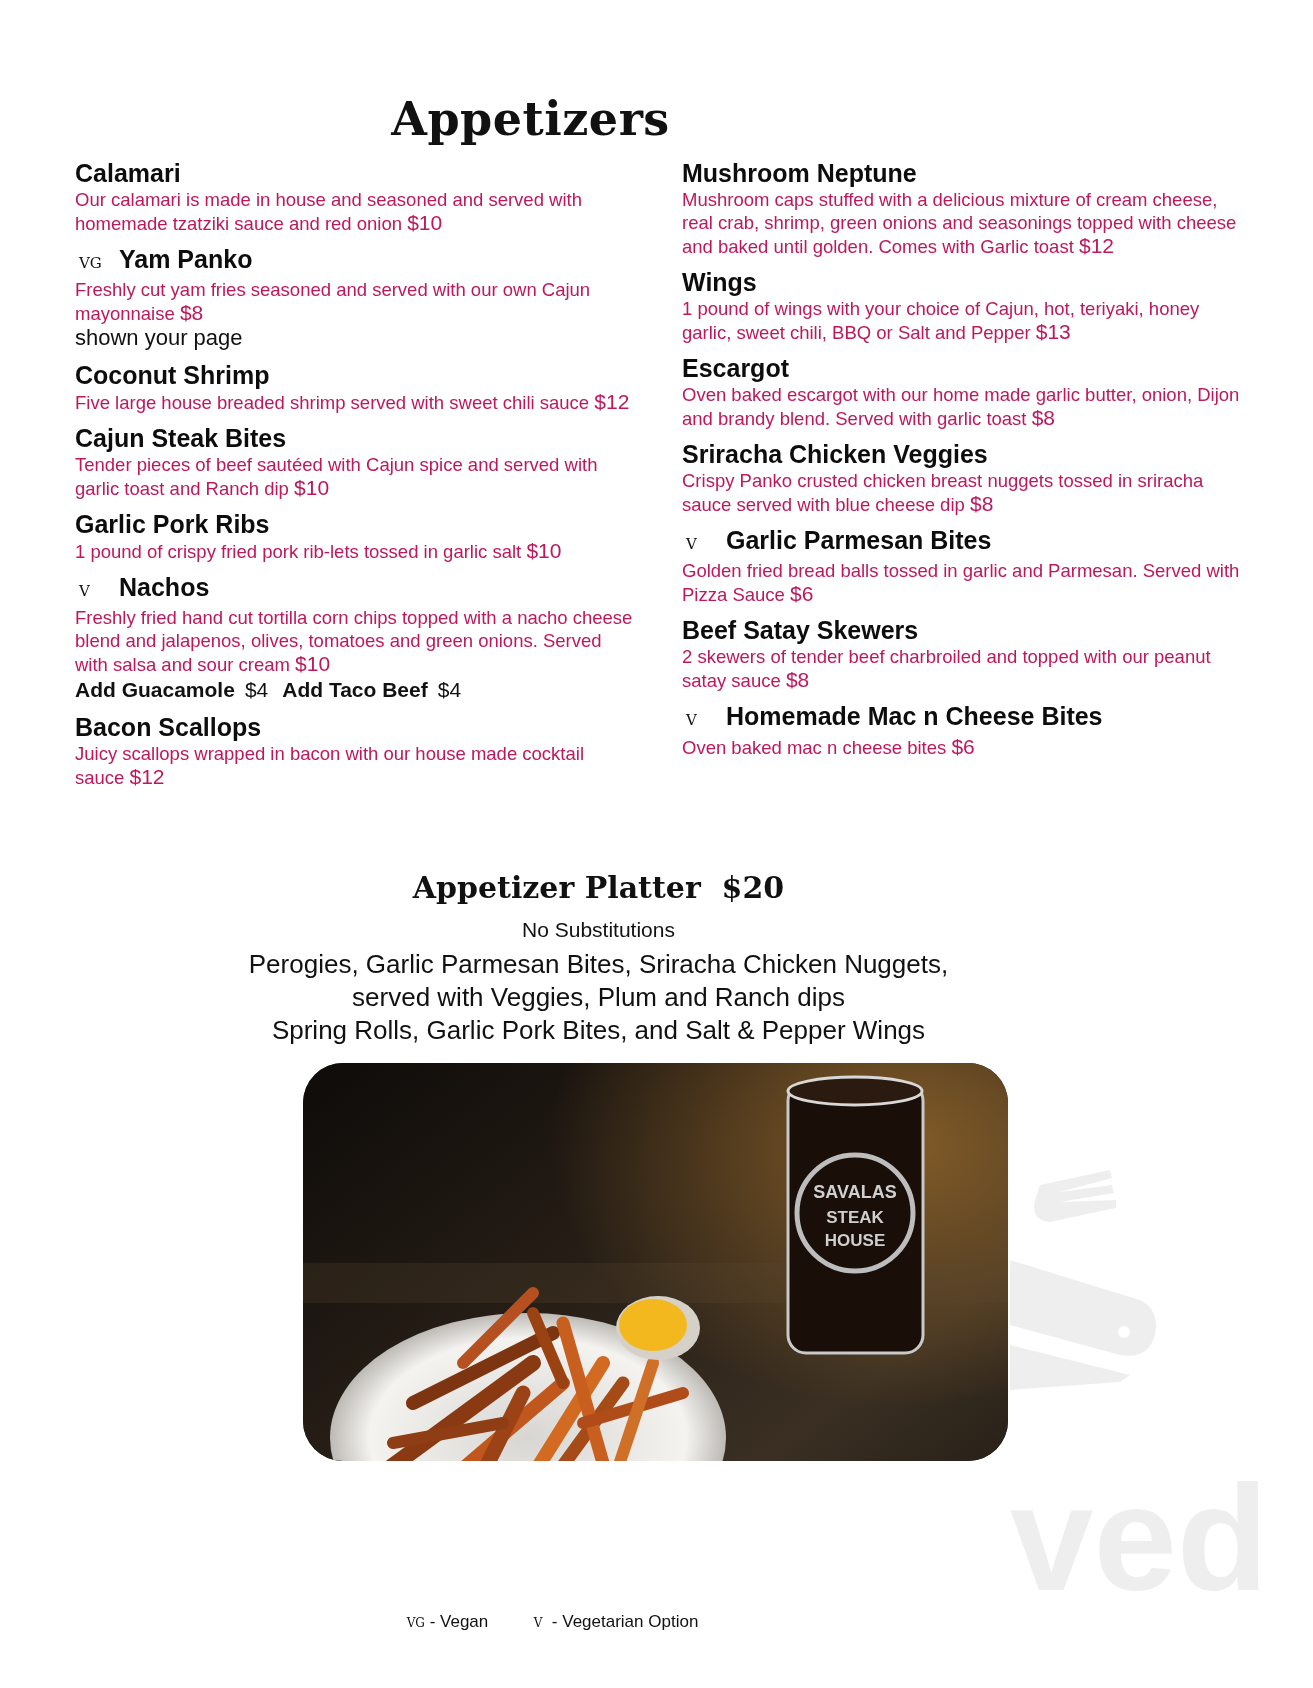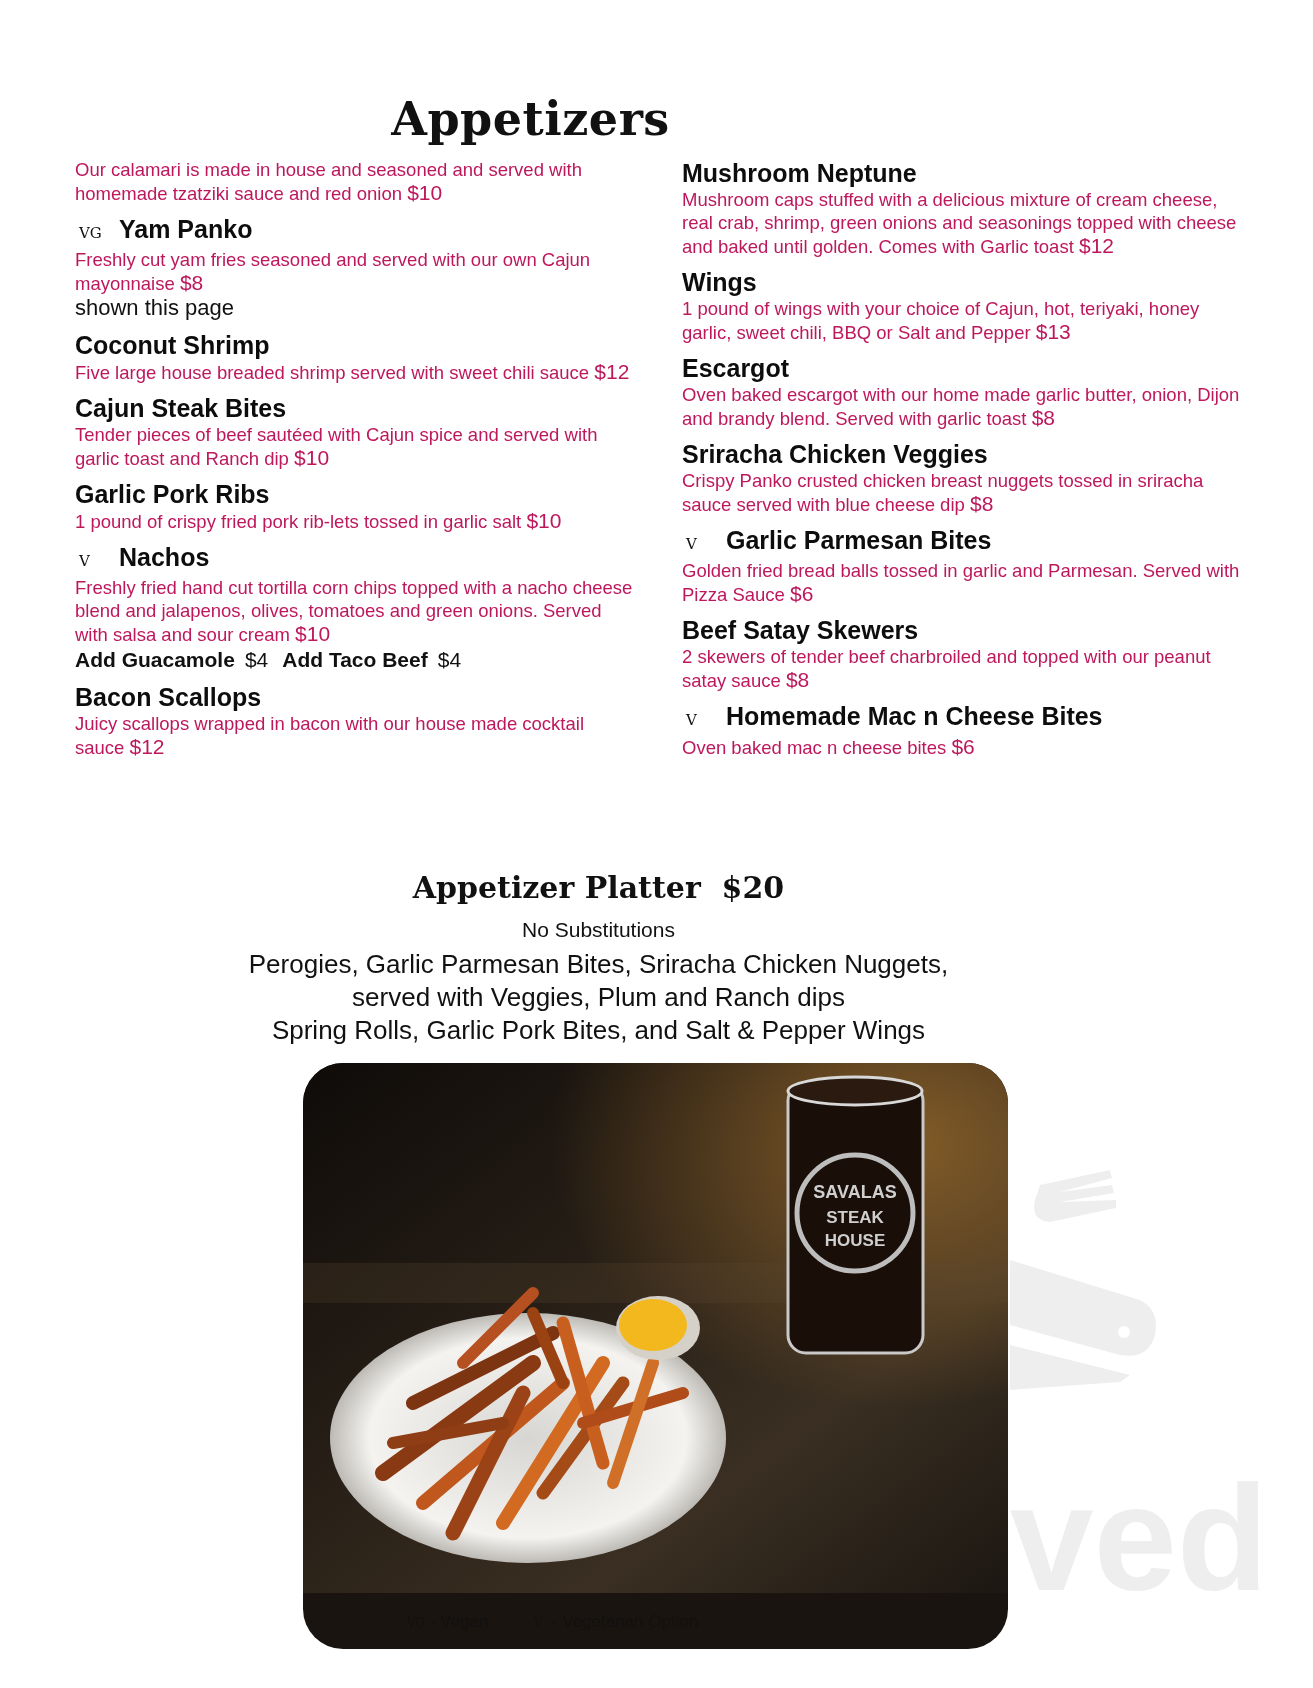--- a/index.html
+++ b/index.html
@@ -14,39 +14,40 @@
   .item-desc { font-size: 18.5px; line-height: 23px; color: #be185d; }
   .price { font-size: 21px; }
   .note { font-size: 22px; line-height: 26px; margin-top: 0px; }
   .addons { font-size: 21px; line-height: 27px; margin-top: 0px; }
   .addons b { font-size: 21px; }
   .addons .ap { margin: 0 14px 0 10px; font-weight: normal; }
   .platter { position: absolute; left: 0; width: 1197px; text-align: center; }
   .platter-title { top: 870px; font-family: "DejaVu Serif", "Liberation Serif", serif; font-weight: bold; font-size: 30px; }
   .platter-note { top: 918px; font-size: 21px; }
   .platter-desc { top: 948px; font-size: 26px; line-height: 33px; }
-  .photo { position: absolute; left: 303px; top: 1063px; width: 705px; height: 586px; border-radius: 40px; overflow: hidden; background: #1a1410; }
+  .photo { position: absolute; left: 303px; top: 1063px; width: 705px; height: 398px; border-radius: 40px; overflow: hidden; background: #1a1410; }
   .legend { position: absolute; left: 0; width: 1105px; top: 1612px; text-align: center; font-size: 17px; }
   .legend .sym { font-family: "DejaVu Serif", "Liberation Serif", serif; font-size: 12px; }
   .legend .gap { display: inline-block; width: 36px; }
   .watermark { position: absolute; left: 1000px; top: 1150px; width: 313px; height: 450px; pointer-events: none; }
 </style>
 </head>
 <body>
 
 <div class="title">Appetizers</div>
 
 <div class="col left" id="leftcol">
     <div class="item">
+      <div class="item-head"><span>Calamari</span></div>
       <div class="item-desc"><span>Our calamari is made in house and seasoned and served with homemade tzatziki sauce and red onion</span> <span class="price">$10</span></div>
     </div>
     <div class="item">
       <div class="item-head"><span class="badge">VG</span><span>Yam Panko</span></div>
       <div class="item-desc"><span>Freshly cut yam fries seasoned and served with our own Cajun mayonnaise</span> <span class="price">$8</span></div>
-      <div class="note">shown this page</div>
+      <div class="note">shown your page</div>
     </div>
     <div class="item">
       <div class="item-head"><span>Coconut Shrimp</span></div>
       <div class="item-desc"><span>Five large house breaded shrimp served with sweet chili sauce</span> <span class="price">$12</span></div>
     </div>
     <div class="item">
       <div class="item-head"><span>Cajun Steak Bites</span></div>
       <div class="item-desc"><span>Tender pieces of beef sautéed with Cajun spice and served with garlic toast and Ranch dip</span> <span class="price">$10</span></div>
     </div>
     <div class="item">

